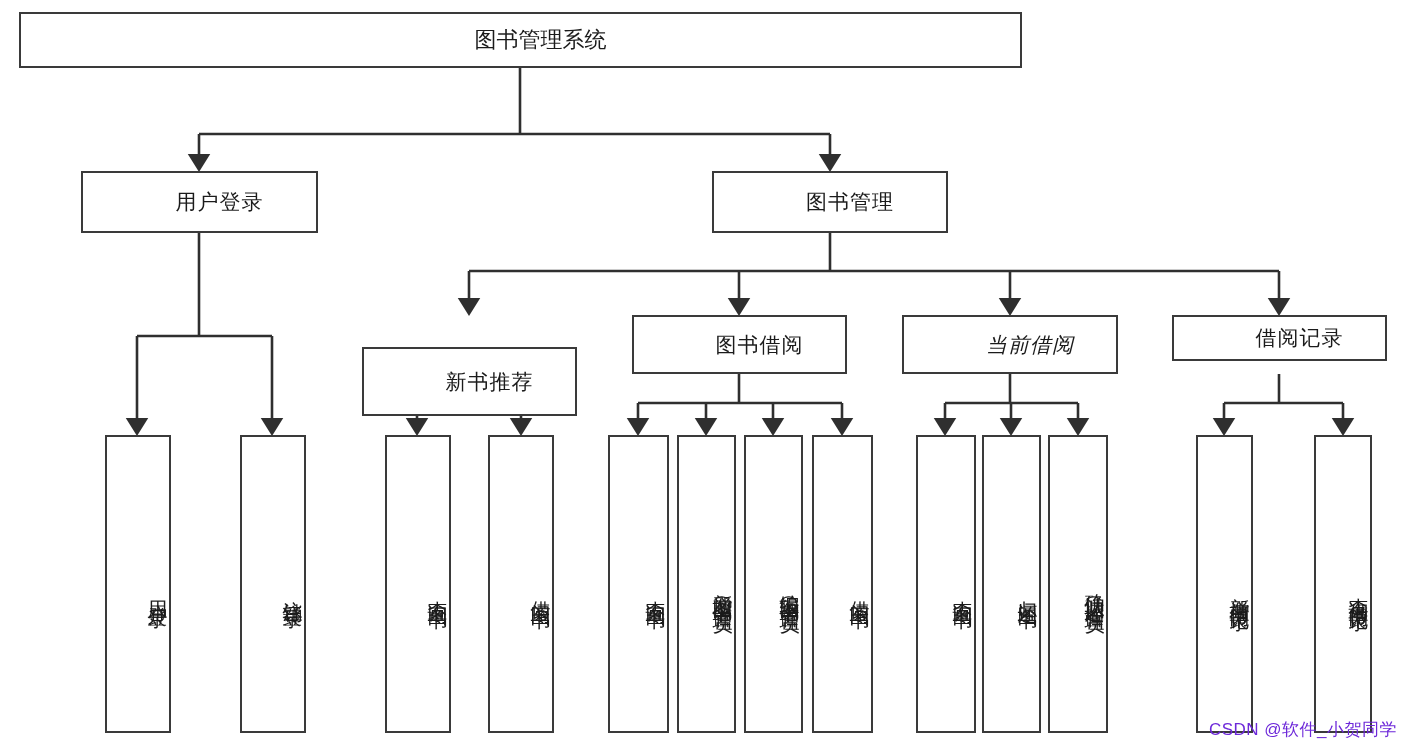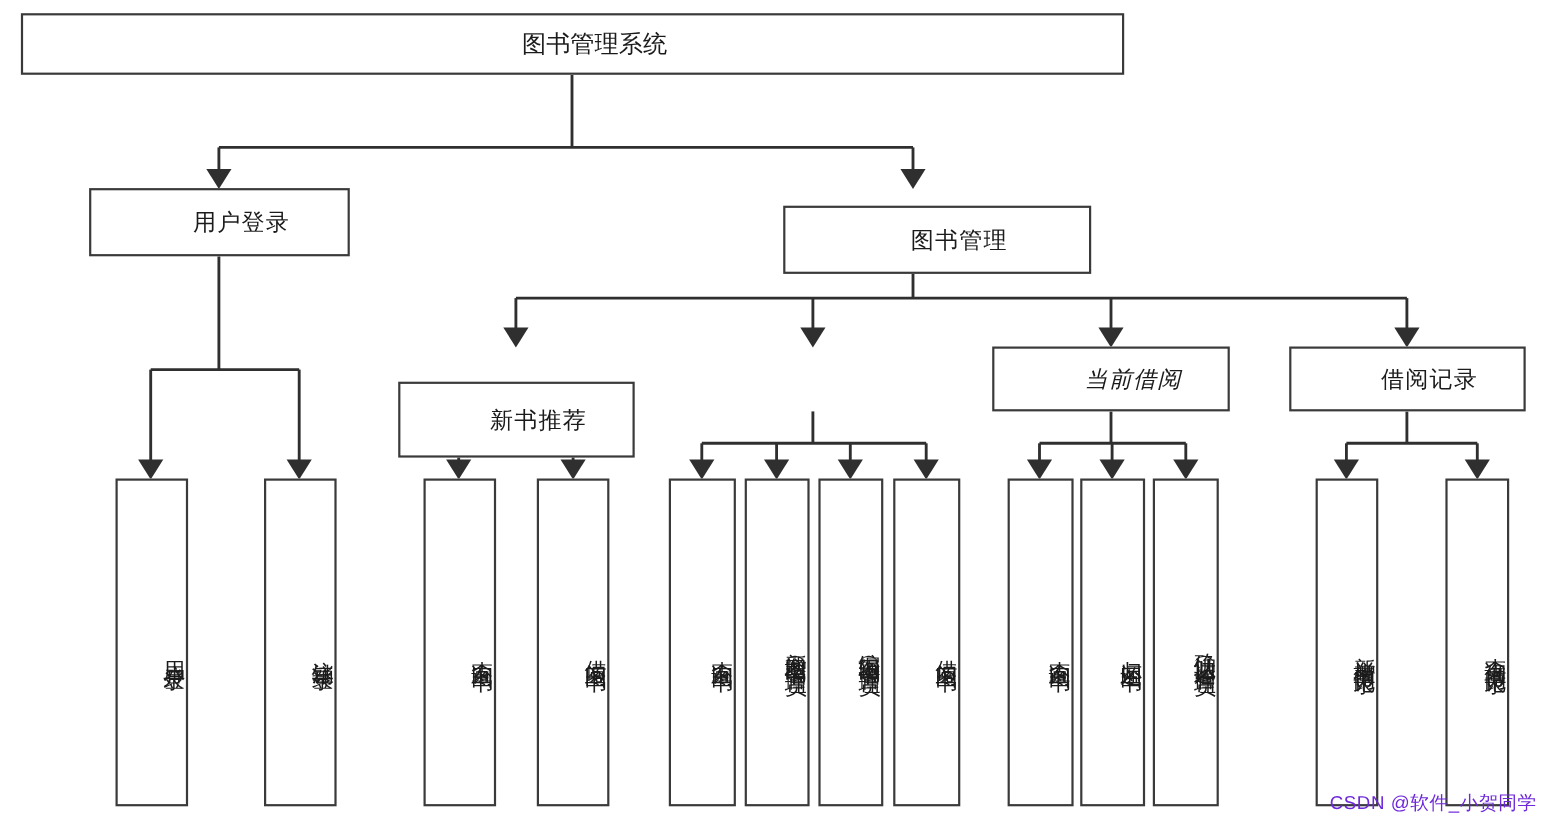--- a/index.html
+++ b/index.html
@@ -72,28 +72,29 @@
       <path d="M1224,403 L1343,403"></path>
       <path d="M1224,403 L1224,426" marker-end="url(#arw)"></path>
       <path d="M1343,403 L1343,426" marker-end="url(#arw)"></path>
     </g>
   </svg>
 
   <div class="node root" style="left:19px;top:12px;width:1003px;height:56px;">图书管理系统</div>
 
   <div class="node h" style="left:81px;top:171px;width:237px;height:62px;">用户登录</div>
 
-  <div class="node h" style="left:712px;top:187px;width:280px;height:62px;">图书管理</div>
+  <div class="node h" style="left:712px;top:171px;width:236px;height:62px;">图书管理</div>
 
   <div class="node h" style="left:362px;top:315px;width:215px;height:69px;margin-top:32px;">新书推荐</div>
 
+  <div class="node h" style="left:632px;top:315px;width:215px;height:59px;">图书借阅</div>
 
   <div class="node h" style="left:902px;top:315px;width:216px;height:59px;font-style:italic;">当前借阅</div>
 
-  <div class="node h" style="left:1172px;top:315px;width:215px;height:59px;">借阅记录</div>
+  <div class="node h" style="left:1172px;top:315px;width:215px;height:46px;">借阅记录</div>
 
   <div class="node v" style="left:105px;top:435px;width:66px;height:298px;">用户登录</div>
 
   <div class="node v" style="left:240px;top:435px;width:66px;height:298px;">注销登录</div>
 
   <div class="node v" style="left:385px;top:435px;width:66px;height:298px;">查询图书</div>
 
   <div class="node v" style="left:488px;top:435px;width:66px;height:298px;">借阅图书</div>
 
   <div class="node v" style="left:608px;top:435px;width:61px;height:298px;">查询图书</div>

